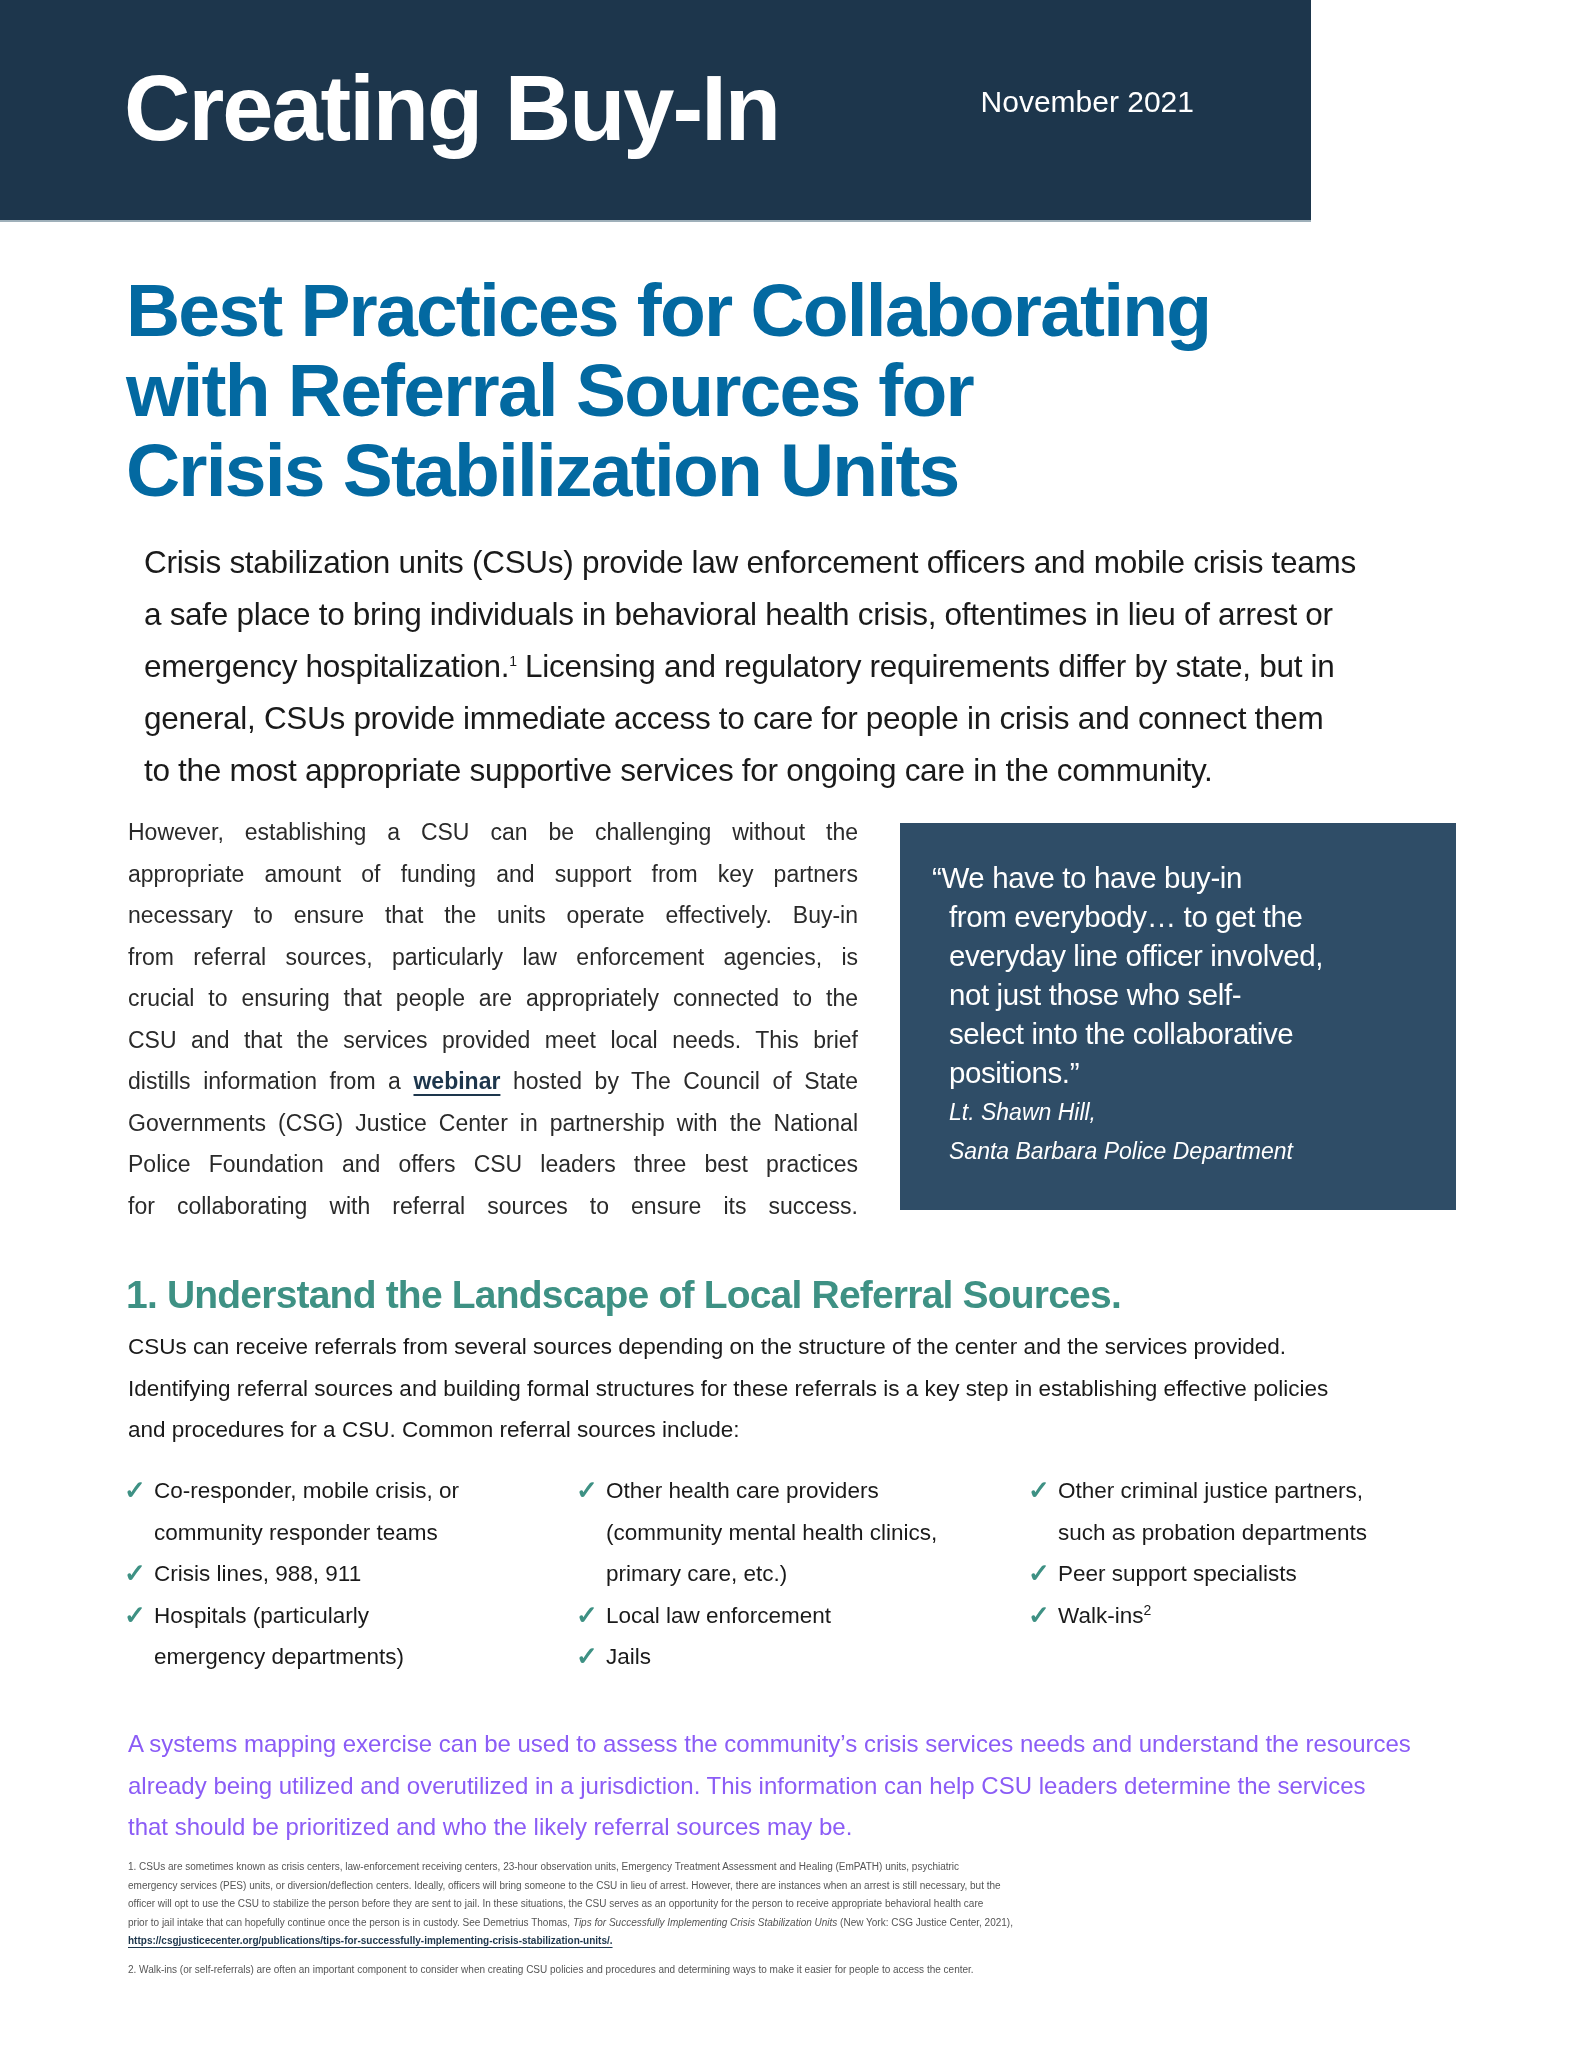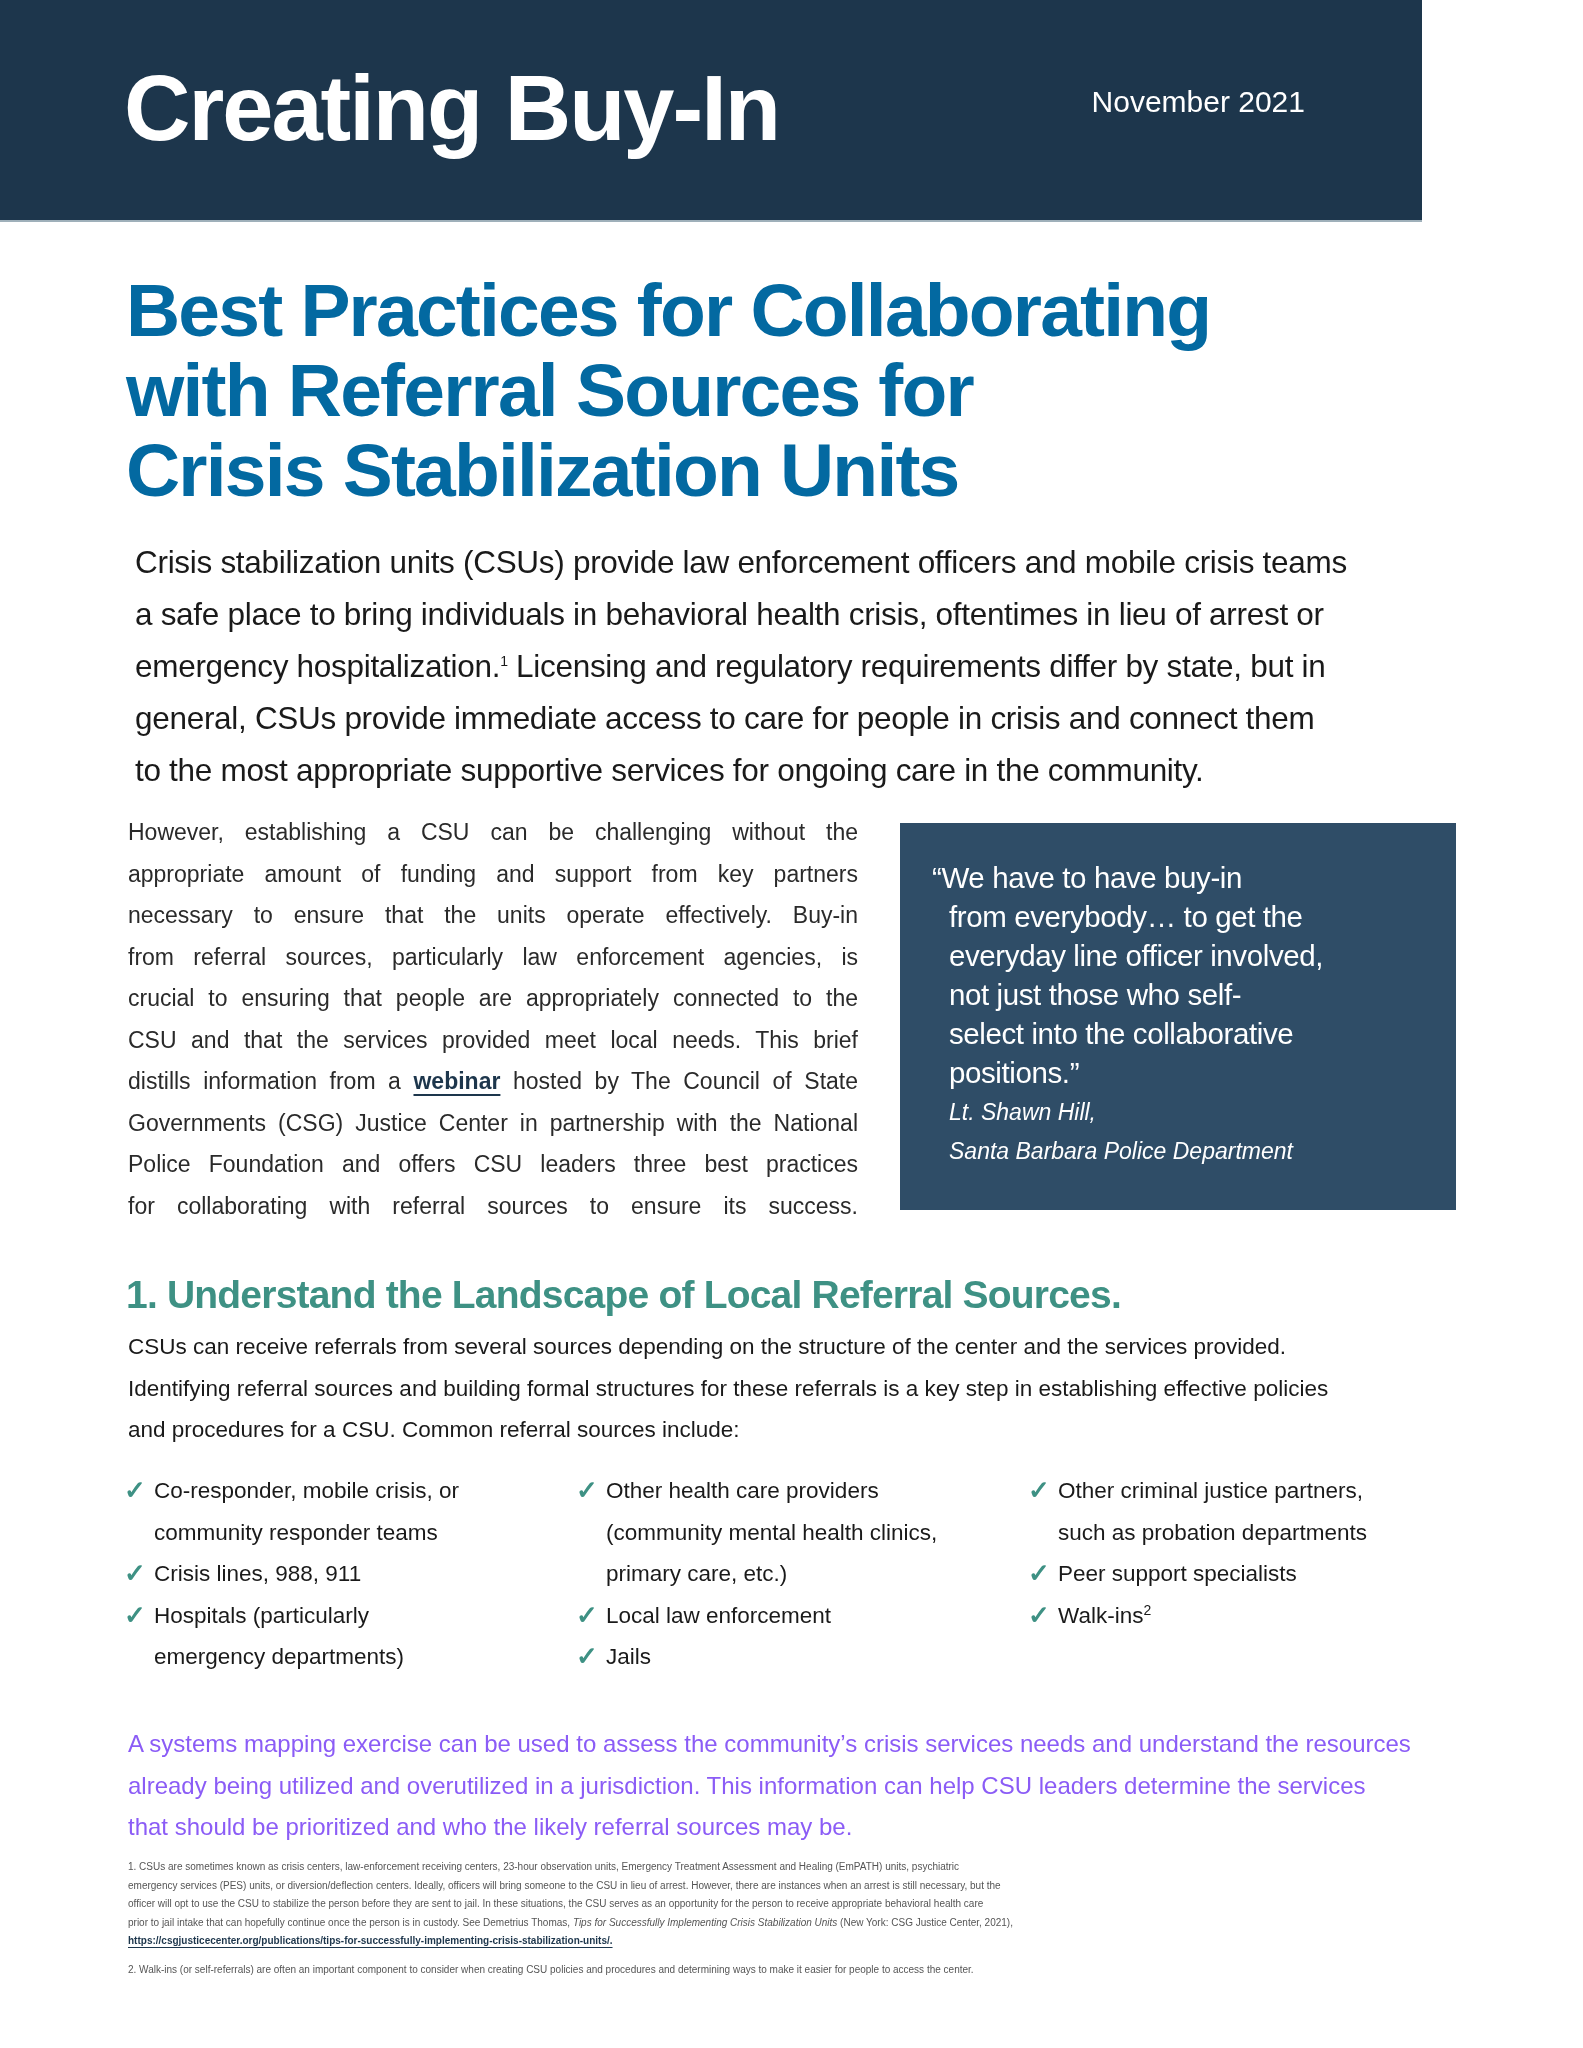--- a/index.html
+++ b/index.html
@@ -1,20 +1,20 @@
 <!DOCTYPE html>
 <html><head>
   <meta charset="utf-8">
   <style>
     * { margin: 0; padding: 0; box-sizing: border-box; }
     html, body { width: 1583px; height: 2048px; background: #ffffff; overflow: hidden; }
     body { font-family: "Liberation Sans", sans-serif; color: #1a1a1a; position: relative; }
 
     .header-band {
-      position: absolute; left: 0; top: 0; width: 1422px; height: 222px;
+      position: absolute; left: 0; top: 0; width: 1311px; height: 222px;
       background: #1d364c;
       border-bottom: 2px solid #9fb0ba;
     }
     .header-title {
       position: absolute; left: 124px; top: 62px;
       font-family: "Liberation Sans", sans-serif; font-weight: 700;
       font-size: 92px; letter-spacing: -2px; color: #ffffff; line-height: 1;
     }
     .header-date {
       position: absolute; right: 117px; top: 87px;
@@ -22,21 +22,21 @@
     }
 
     .main-title {
       position: absolute; left: 126px; top: 270px; width: 1380px;
       font-weight: 700; font-size: 75px; line-height: 80px;
       letter-spacing: -1.8px; color: #0369a1;
     }
     .main-title div { white-space: nowrap; }
 
     .intro {
-      position: absolute; left: 135px; top: 536px; width: 1340px;
+      position: absolute; left: 144px; top: 536px; width: 1340px;
       font-size: 31.5px; line-height: 52px; color: #1a1a1a;
       letter-spacing: -0.3px;
     }
     .intro div { white-space: nowrap; }
     sup.fn { font-size: 14px; vertical-align: super; line-height: 0; }
 
     .body-left {
       position: absolute; left: 128px; top: 812px; width: 730px;
       font-size: 23px; line-height: 41.5px; color: #2a2a2a;
     }

